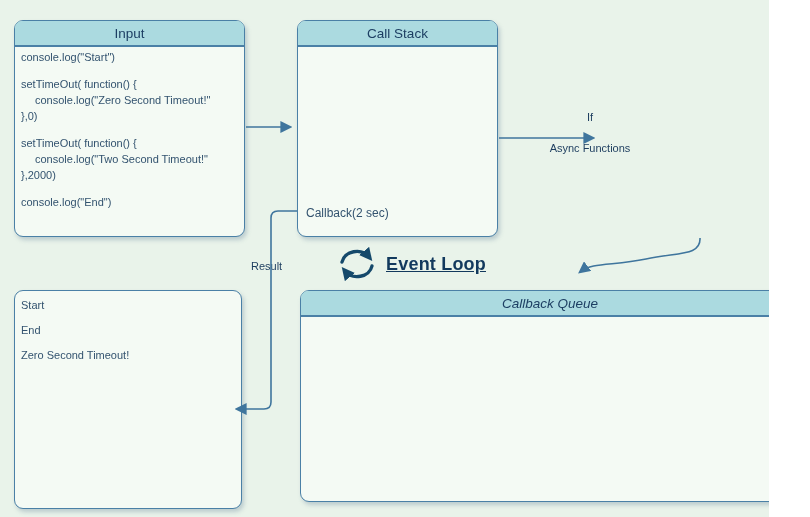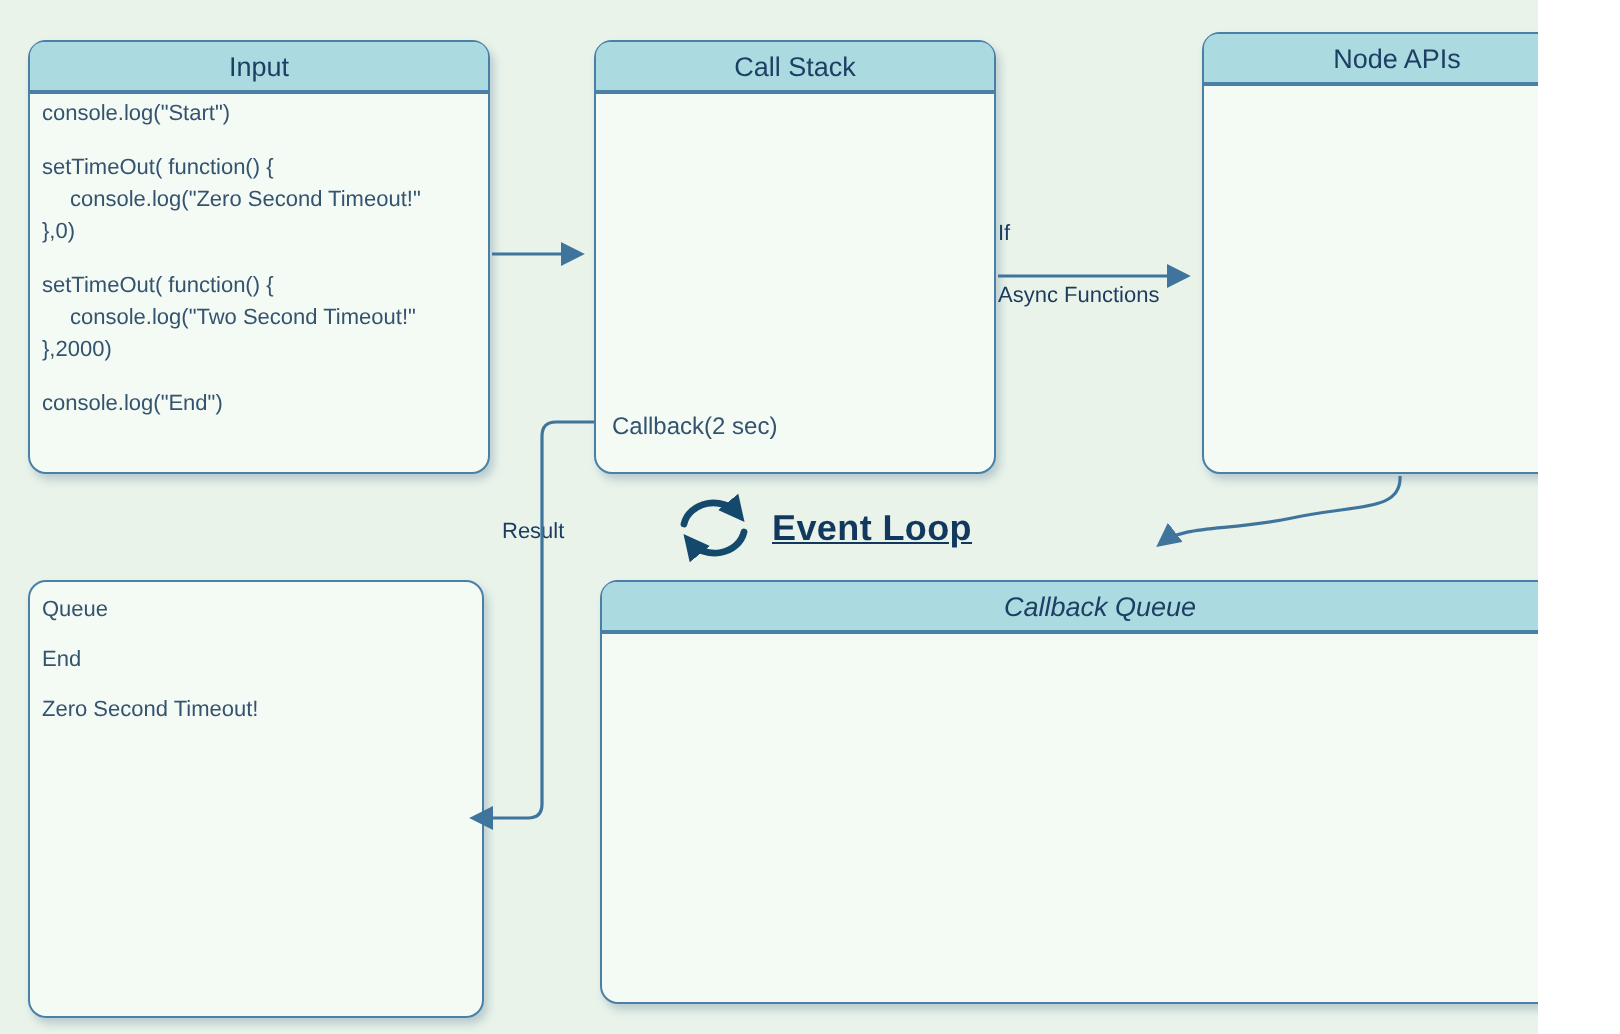--- a/index.html
+++ b/index.html
@@ -12,21 +12,21 @@
        font-size:13.5px;color:#1d3f63;}
   .box-body{position:relative;}
   .content{padding:2px 4px 0 6px;}
   .out-content{padding:6px 4px 0 6px;}
   .code-line{line-height:16px;font-size:11px;color:#33536f;white-space:pre;}
   .code-line.gap{margin-top:11px;}
   .code-line.ind{padding-left:14px;}
   .code-line.out{margin-bottom:9px;}
   .stack-item{position:absolute;left:8px;bottom:16px;font-size:12px;color:#33536f;}
   .edge-label{position:absolute;font-size:11px;color:#1c3c5e;}
-  .edge-label.centered{width:98px;text-align:left;}
+  .edge-label.centered{width:98px;text-align:center;margin-left:42px;}
   .event-loop-text{position:absolute;left:386px;top:254px;font-size:18px;font-weight:bold;
        text-decoration:underline;color:#12395d;letter-spacing:.2px;}
   svg.overlay{position:absolute;left:0;top:0;pointer-events:none;}
 </style>
 </head>
 <body>
 
 <div class="stage">
 
   <div class="box" style="left:14px;top:20px;width:231px;height:217px;">
@@ -45,29 +45,24 @@
       </div>
   </div>
 
   <div class="box" style="left:297px;top:20px;width:201px;height:217px;">
     <div class="box-header">
       <span>Call Stack</span>
     </div>
     <div class="stack-item">Callback(2 sec)</div>
   </div>
 
-  <div class="box" style="left:601px;top:16px;width:195px;height:221px;">
-    <div class="box-header">
-      <span>Node APIs</span>
-    </div>
-  </div>
 
   <div class="box" style="left:14px;top:290px;width:228px;height:219px;">
     <div class="box-body out-content">
-        <div class="code-line out">Queue</div>
+        <div class="code-line out">Start</div>
         <div class="code-line out">End</div>
         <div class="code-line out">Zero Second Timeout!</div>
       </div>
   </div>
 
   <div class="box" style="left:300px;top:290px;width:500px;height:212px;font-style:italic;">
     <div class="box-header">
       <span>Callback Queue</span>
     </div>
   </div>

